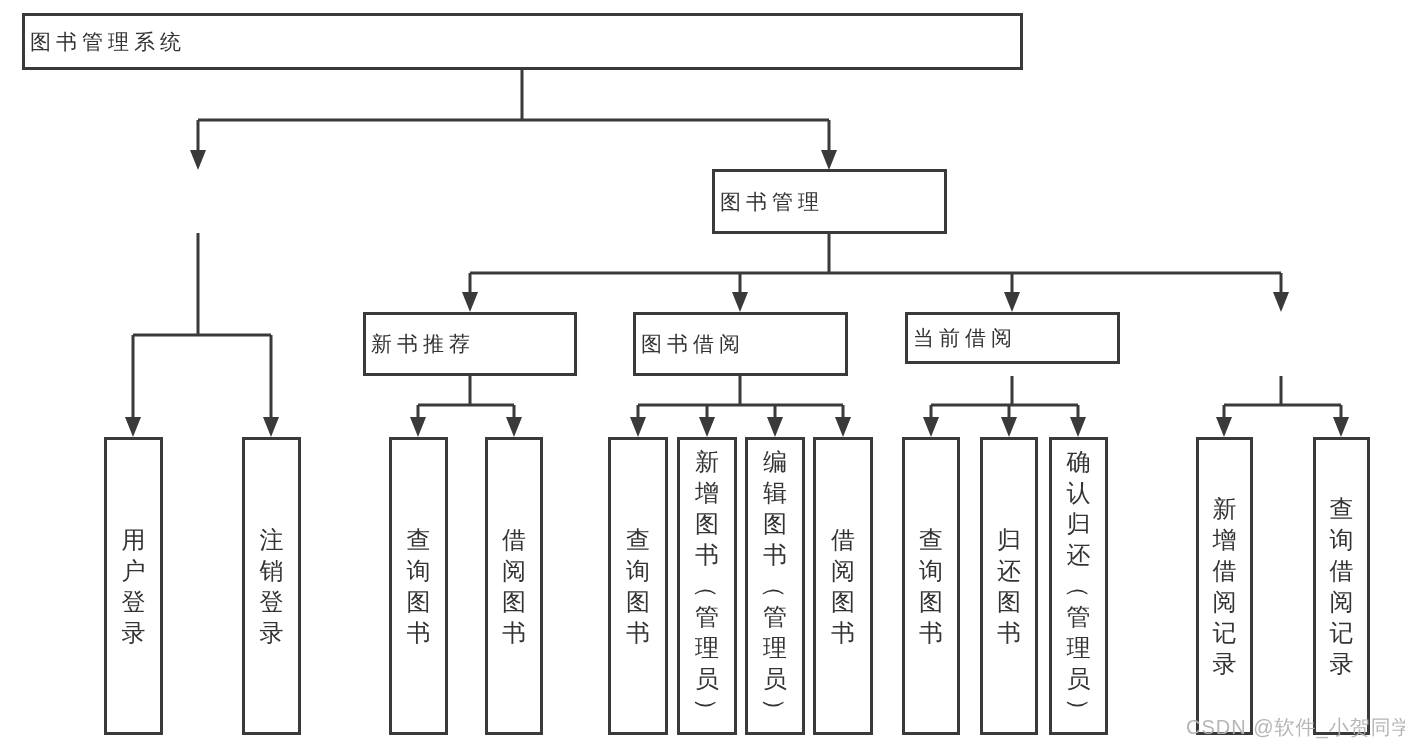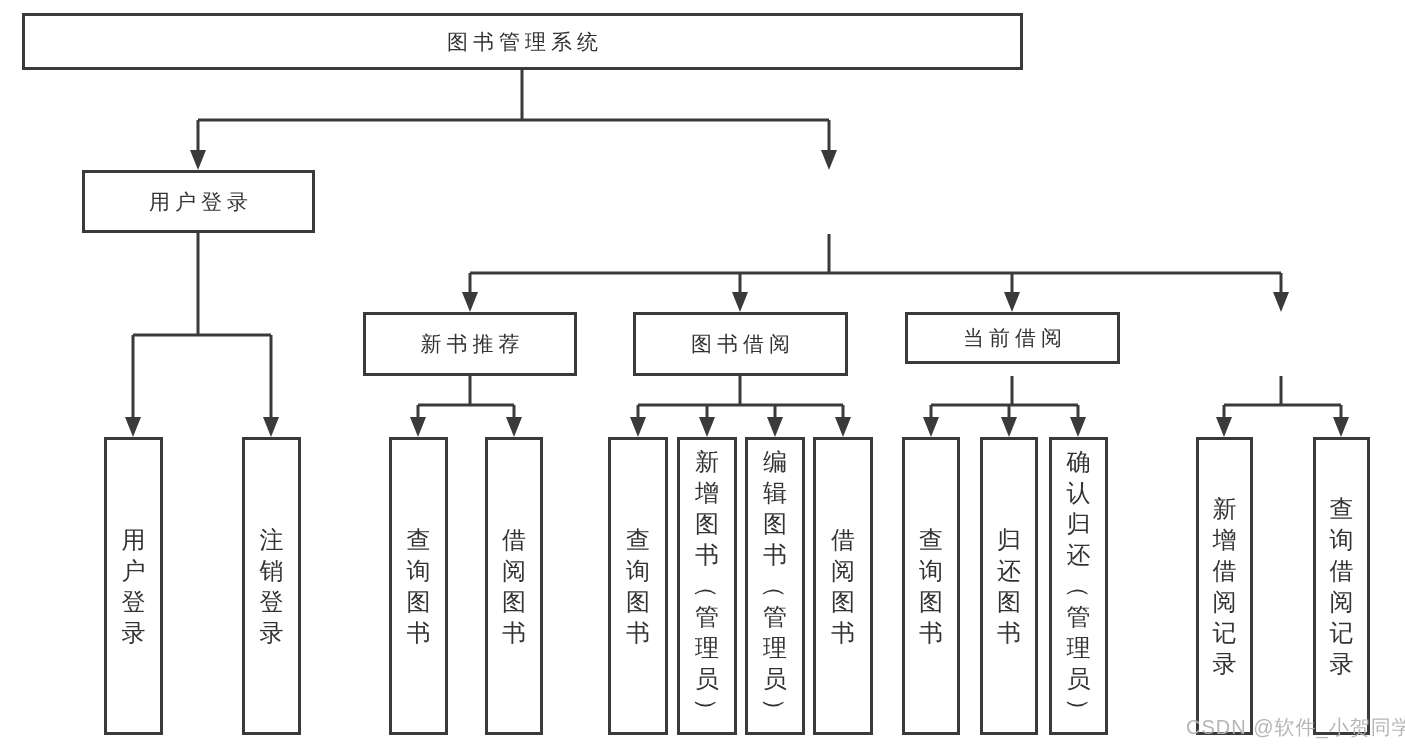--- a/index.html
+++ b/index.html
@@ -11,21 +11,21 @@
     overflow:hidden;
   }
   .lines{position:absolute;left:0;top:0;z-index:1;}
   .node{
     position:absolute;
     box-sizing:border-box;
     border:3px solid #3a3a3a;
     background:#ffffff;
     display:flex;
     align-items:center;
-    justify-content:center;
+    justify-content:flex-start;
     z-index:2;
   }
   .hlabel{
     color:#333333;
     font-size:21px;
     letter-spacing:5px;
     padding-left:5px;
     white-space:nowrap;
   }
   .leaf{
@@ -102,22 +102,22 @@
       <polygon points="1070,417 1086,417 1078,437"></polygon>
       <polygon points="1216,417 1232,417 1224,437"></polygon>
       <polygon points="1333,417 1349,417 1341,437"></polygon>
     </g>
   </svg>
 
   <div class="node" style="left:22px;top:13px;width:1001px;height:57px;">
     <span class="hlabel">图书管理系统</span>
   </div>
 
-  <div class="node" style="left:82px;top:170px;width:233px;height:63px;">
-    <span class="hlabel">用户登录</span>
+  <div class="node" style="left:712px;top:169px;width:235px;height:65px;">
+    <span class="hlabel">图书管理</span>
   </div>
 
   <div class="node" style="left:633px;top:312px;width:215px;height:64px;">
     <span class="hlabel">图书借阅</span>
   </div>
   <div class="node" style="left:363px;top:312px;width:214px;height:64px;">
     <span class="hlabel">新书推荐</span>
   </div>
   <div class="node" style="left:905px;top:312px;width:215px;height:52px;">
     <span class="hlabel">当前借阅</span>

